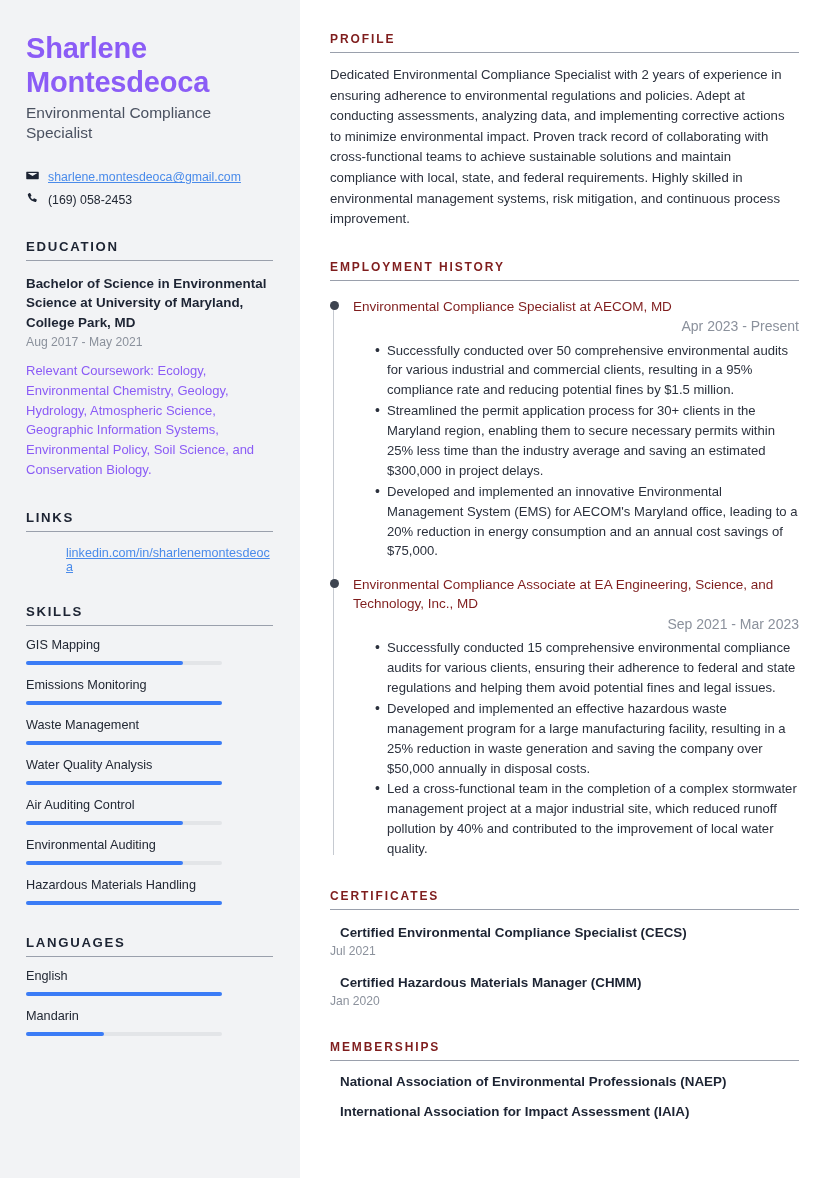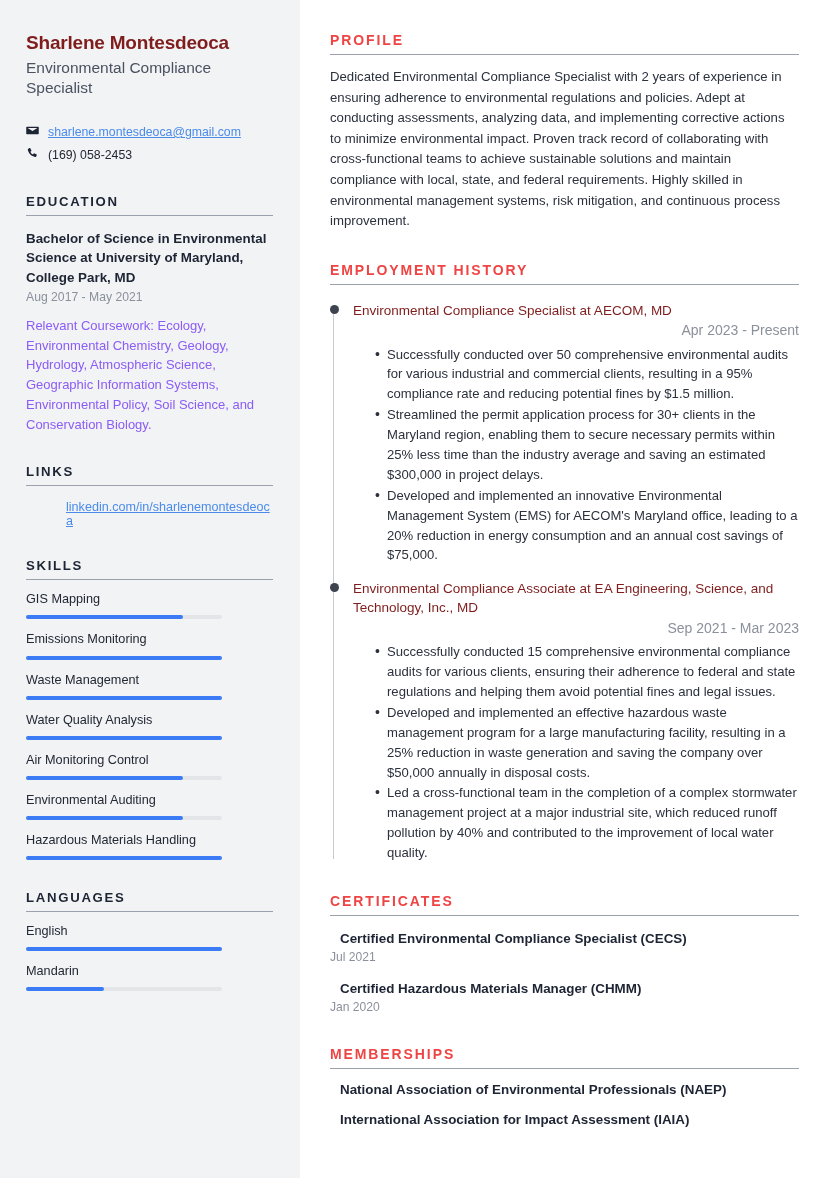--- a/index.html
+++ b/index.html
@@ -22,24 +22,24 @@
 
   
   .sidebar {
     width: 300px;
     flex: 0 0 300px;
     background: #f2f3f5;
     padding: 32px 26px 20px 26px;
   }
 
   .name {
-    font-size: 19px;
+    font-size: 29px;
     font-weight: bold;
     line-height: 1.16;
-    color: #7f1d1d;
+    color: #8b5cf6;
     letter-spacing: -0.2px;
   }
 
   .job-title {
     margin-top: 4px;
     font-size: 15.5px;
     line-height: 1.26;
     color: #4a5160;
     font-weight: 400;
   }
@@ -135,24 +135,24 @@
     border-radius: 2px;
   }
 
   
   .main {
     flex: 1;
     padding: 32px 34px 20px 30px;
   }
 
   .main-heading {
-    font-size: 14px;
+    font-size: 12px;
     font-weight: bold;
     letter-spacing: 1.9px;
-    color: #ef4444;
+    color: #7f1d1d;
     text-transform: uppercase;
   }
   .main-rule {
     margin-top: 6px;
     height: 1px;
     background: #9aa0ac;
     width: 100%;
   }
 
   .profile-text {
@@ -312,21 +312,21 @@
             <div class="bar-fill" style="width: 100%;"></div>
           </div>
         </div>
         <div class="bar-item">
           <div class="bar-label">Water Quality Analysis</div>
           <div class="bar-track">
             <div class="bar-fill" style="width: 100%;"></div>
           </div>
         </div>
         <div class="bar-item">
-          <div class="bar-label">Air Monitoring Control</div>
+          <div class="bar-label">Air Auditing Control</div>
           <div class="bar-track">
             <div class="bar-fill" style="width: 80%;"></div>
           </div>
         </div>
         <div class="bar-item">
           <div class="bar-label">Environmental Auditing</div>
           <div class="bar-track">
             <div class="bar-fill" style="width: 80%;"></div>
           </div>
         </div>

